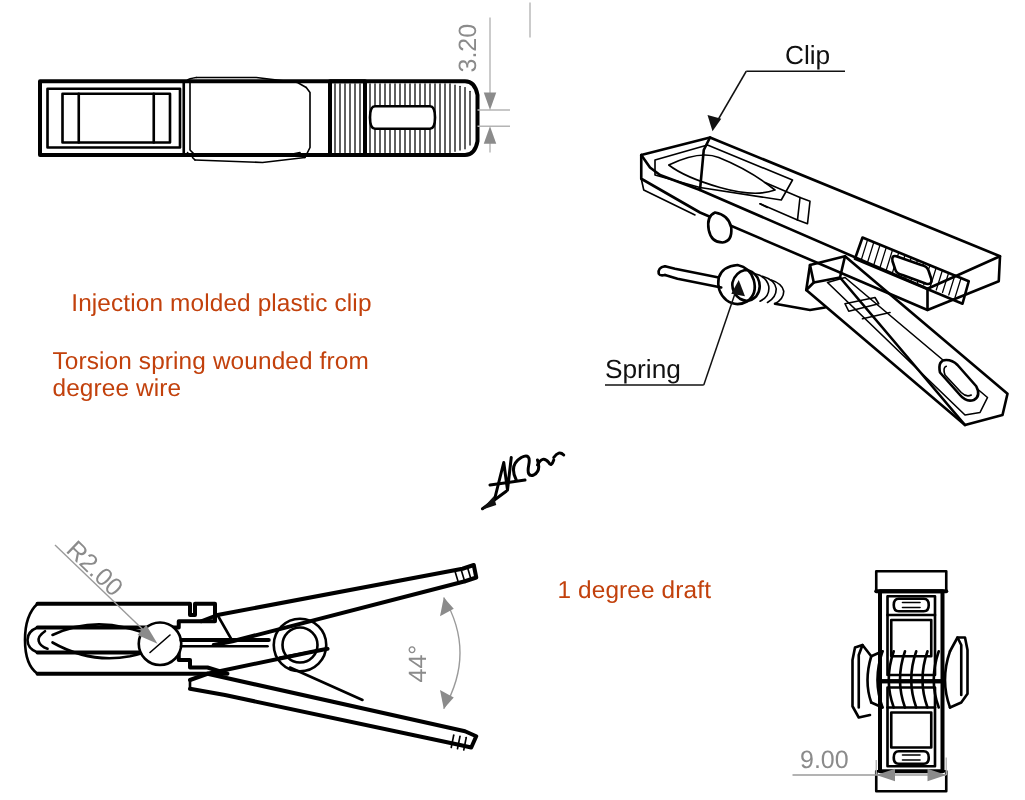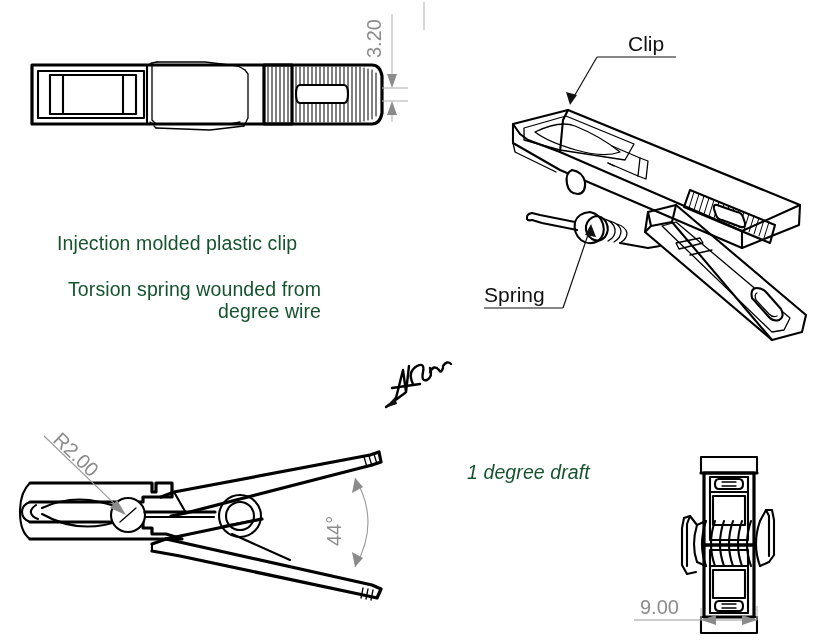--- a/index.html
+++ b/index.html
@@ -26,27 +26,27 @@
     left: 0; top: 0;
     width: 820px;
     height: 640px;
     display: block;
   }
   .note-text {
     position: absolute;
     font-family: "Liberation Sans", sans-serif;
     font-size: 19.5px;
     letter-spacing: 0.1px;
-    color: #14532d;
+    color: #c2410c;
     white-space: pre;
     line-height: 1.15;
   }
   #note-injection { left: 57px; top: 232px; }
-  #note-torsion   { left: 68px; top: 278px; text-align: right; }
-  #note-draft     { left: 467px; top: 461px; font-style: italic; }
+  #note-torsion   { left: 42px; top: 278px; }
+  #note-draft     { left: 446px; top: 461px; }
   .lbl {
     font-family: "Liberation Sans", sans-serif;
     font-size: 21px;
     fill: #111111;
   }
   .dimtext {
     font-family: "Liberation Sans", sans-serif;
     font-size: 20px;
     fill: #8b8b8b;
   }

